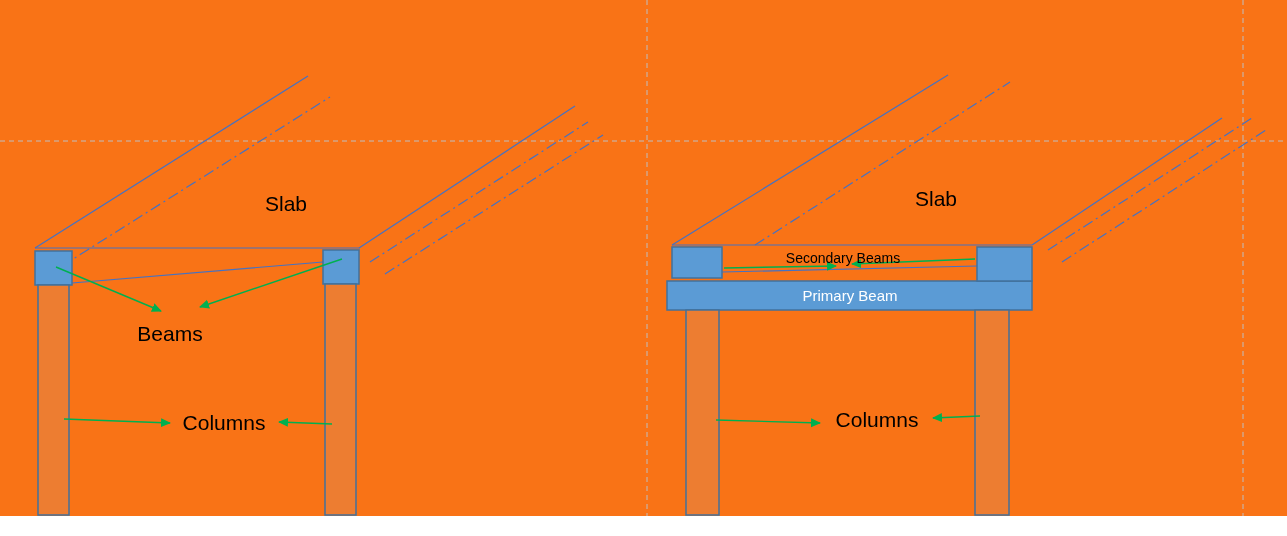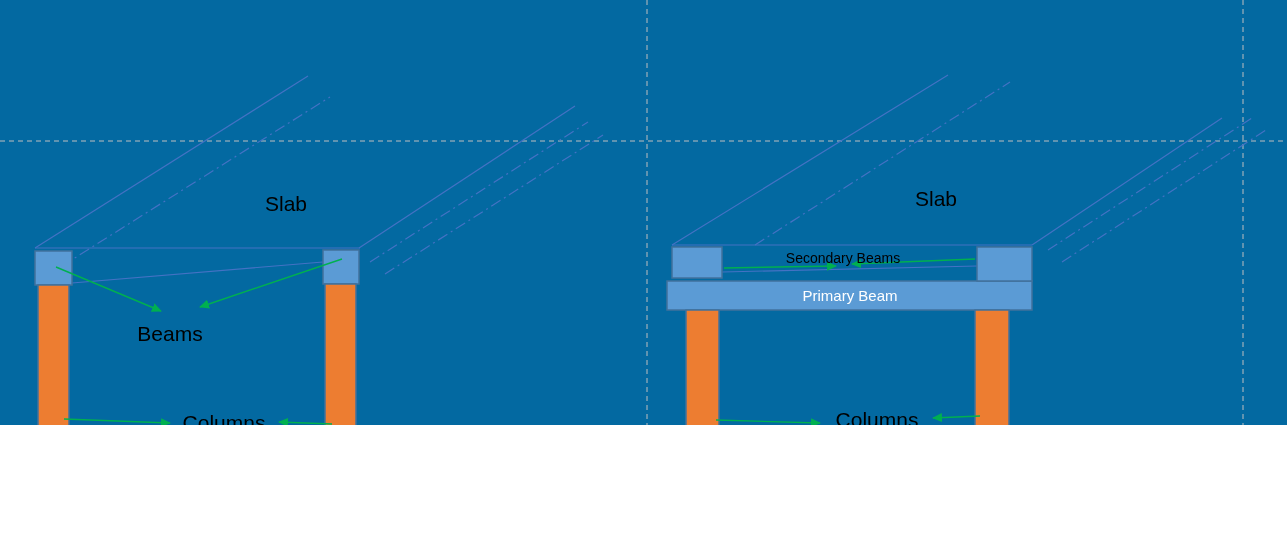--- a/index.html
+++ b/index.html
@@ -3,22 +3,22 @@
 <meta charset="utf-8">
 <style>
   html, body {
     margin: 0;
     padding: 0;
     background: #ffffff;
   }
   #canvas {
     position: relative;
     width: 1287px;
-    height: 425px;
-    background: #0369a1;
+    height: 516px;
+    background: #f97316;
     overflow: hidden;
     font-family: "Liberation Sans", sans-serif;
   }
   svg { display: block; }
 
   .guide {
     stroke: var(--guide-gray, #BFBFBF);
     stroke-width: 1;
     stroke-dasharray: 5 4;
     fill: none;

